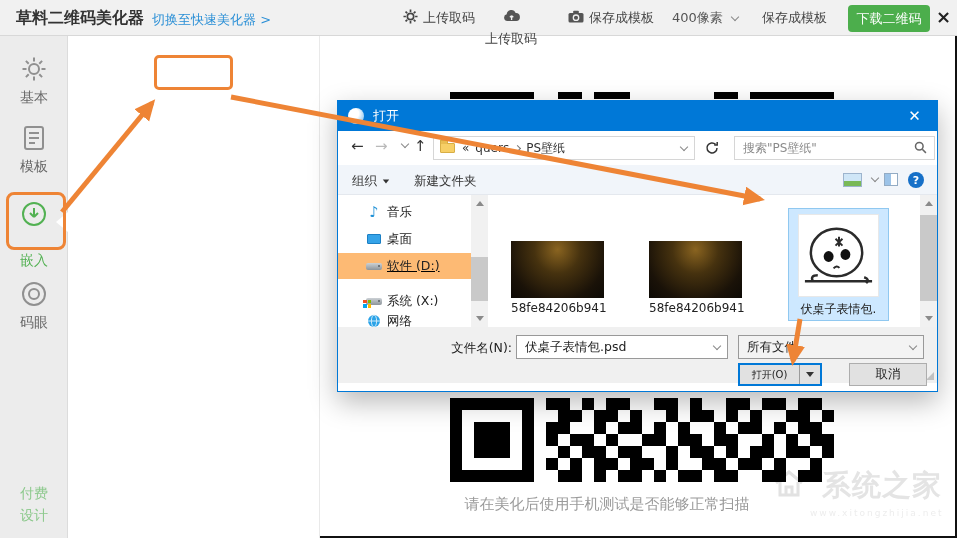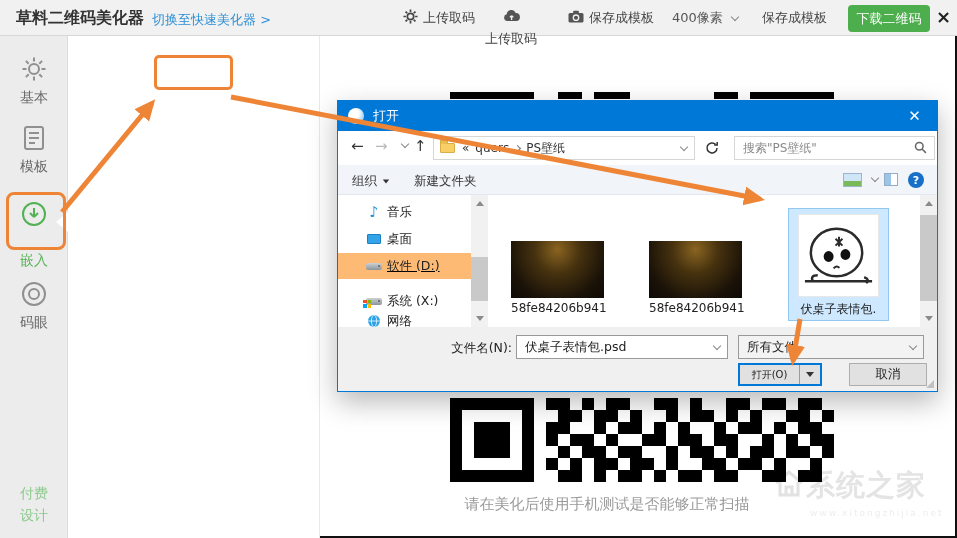--- a/index.html
+++ b/index.html
@@ -45,21 +45,21 @@
   .swatch .corner::after { content:""; position:absolute; left:2px; top:3px; border-left:3px solid transparent; border-right:3px solid transparent; border-top:4px solid #000; }
 
   
   .qrow { display:flex; }
   .qm { width:12px; height:12px; flex:none; }
   .qm.on { background:#000; }
   #qr-top { position:absolute; left:450px; top:92px; height:7px; overflow:hidden; display:flex; z-index:5; }
   #qr-bottom { position:absolute; left:450px; top:398px; z-index:5; }
   .hint { position:absolute; left:307px; top:495px; width:600px; text-align:center; font-size:15px; color:#9a9a9a; z-index:5; }
   .watermark { position:absolute; left:772px; top:466px; width:185px; z-index:4; color:#e3e3e3; }
-  .wm-row { display:flex; align-items:center; gap:0; }
+  .wm-row { display:flex; align-items:center; gap:16px; }
   .wm-text { font-size:29px; font-weight:bold; letter-spacing:1px; color:#e4e4e4; }
   .wm-sub { font-size:9px; color:#ededed; letter-spacing:2px; margin-top:2px; padding-left:38px; }
 
   
   .dialog { position:absolute; left:337px; top:100px; width:601px; height:292px; background:#fff; border:1px solid #0078d7;
             box-shadow:0 10px 26px rgba(0,0,0,.28); z-index:20; }
   .titlebar { position:absolute; left:0; top:0; width:599px; height:30px; background:#0078d7; display:flex; align-items:center; }
   .title-icon { width:16px; height:16px; border-radius:50%; margin-left:10px; background:radial-gradient(circle at 35% 35%, #ffffff 35%, #bfe0f7 60%, #7db9e8 100%); }
   .title-text { color:#fff; font-size:13px; margin-left:9px; }
   .title-close { position:absolute; right:0; top:0; width:45px; height:30px; color:#fff; font-size:15px; display:flex; align-items:center; justify-content:center; cursor:pointer; }
@@ -96,21 +96,21 @@
   .scroll { background:#f1f1f1; position:absolute; top:0; height:132px; width:17px; }
   .sc-btn { position:absolute; left:0; width:17px; height:17px; display:flex; align-items:center; justify-content:center; cursor:pointer; }
   .sc-thumb { position:absolute; left:0; width:17px; background:#c9c9c9; cursor:pointer; }
   .tri-up-s { width:0; height:0; border-left:4px solid transparent; border-right:4px solid transparent; border-bottom:5px solid #8a8a8a; }
   .tri-dn-s { width:0; height:0; border-left:4px solid transparent; border-right:4px solid transparent; border-top:5px solid #8a8a8a; }
   .thumb-dark { position:absolute; width:93px; height:57px; background:radial-gradient(ellipse at 50% 15%, #8a6420 0%, #46320f 35%, #1a1208 75%, #0d0a05 100%); cursor:pointer; }
   .file-label { position:absolute; font-size:12px; color:#222; text-align:center; cursor:pointer; white-space:nowrap; }
   .sel-file { position:absolute; left:450px; top:13px; width:101px; height:113px; background:#cde8ff; border:1px solid #90c8f0; cursor:pointer; }
   .sel-thumb { position:absolute; left:9px; top:5px; width:81px; height:83px; background:#fff; border:1px solid #e8e8e8; }
   .sel-label { position:absolute; left:0; top:92px; width:100%; text-align:center; font-size:12px; color:#222; }
-  .dfooter { position:absolute; left:0; top:226px; width:599px; height:64px; background:#f0f0f0; }
+  .dfooter { position:absolute; left:0; top:226px; width:599px; height:56px; background:#f0f0f0; }
   .fname-label { position:absolute; left:96px; top:13px; width:78px; text-align:right; font-size:12.5px; color:#222; }
   .combo { position:absolute; height:24px; background:#fff; border:1px solid #999; display:flex; align-items:center; cursor:pointer; }
   .combo .val { flex:1; font-size:12.5px; color:#222; padding-left:8px; white-space:nowrap; overflow:hidden; }
   .combo .dd { width:20px; display:flex; justify-content:center; }
   .win-btn { position:absolute; height:23px; background:#e1e1e1; border:1px solid #adadad; font-size:12.5px; color:#222;
              display:flex; align-items:center; justify-content:center; cursor:pointer; }
   .open-split { position:absolute; left:400px; top:36px; width:84px; height:23px; border:2px solid #0078d7; background:#e1e1e1; display:flex; cursor:pointer; }
   .open-main { flex:1; display:flex; align-items:center; justify-content:center; font-size:10px; color:#222; }
   .open-dd { width:21px; border-left:1px solid #9b9b9b; display:flex; align-items:center; justify-content:center; }
   .grip { position:absolute; right:3px; bottom:3px; width:8px; height:8px;

